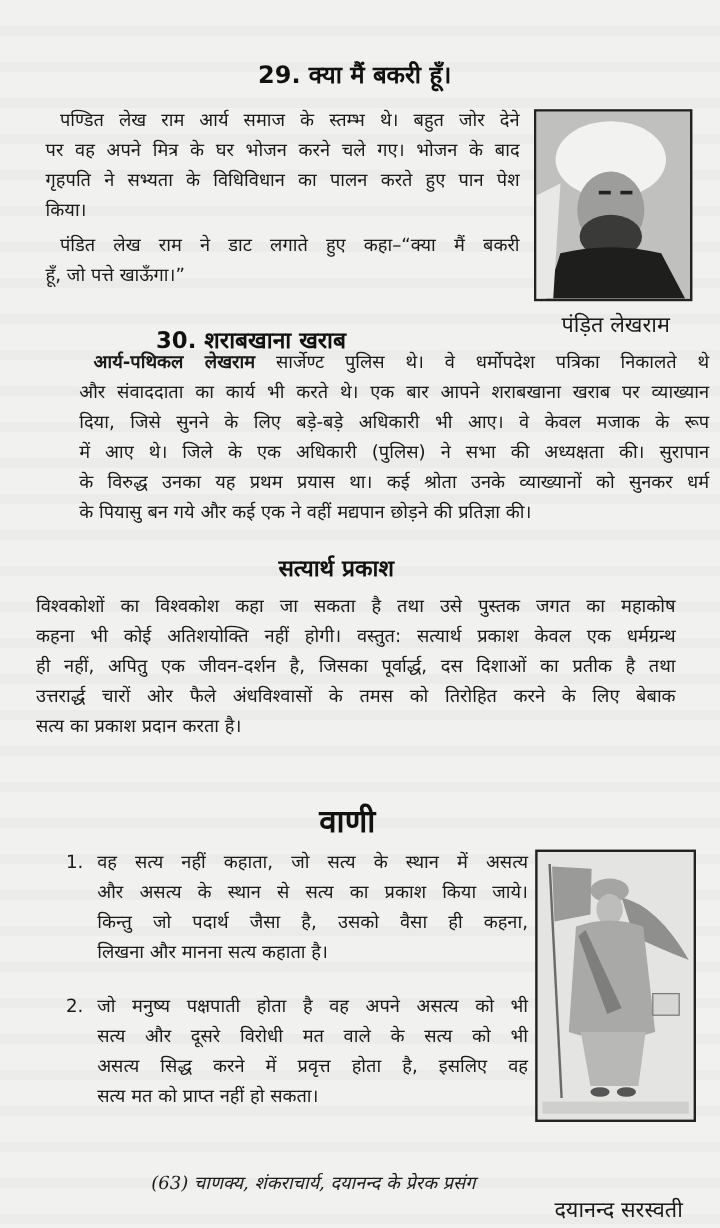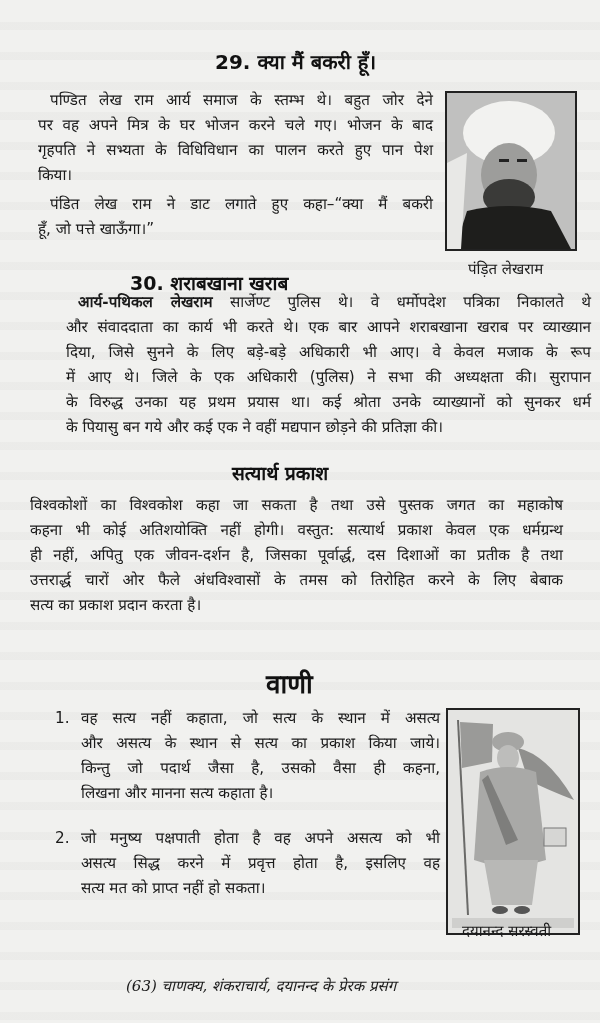--- a/index.html
+++ b/index.html
@@ -18,21 +18,21 @@
       pointer-events: none;
     }
     .h { position: absolute; font-weight: bold; color: #111; white-space: nowrap; }
     .p { position: absolute; font-size: 15.2px; line-height: 25px; text-align: justify; }
     .p .ln { display: block; white-space: nowrap; text-align-last: justify; }
     .p .ln.last { text-align-last: left; }
     .b { font-weight: bold; }
     .photo {
       position: absolute; border: 2px solid #222; background: #cfcfcd; overflow: hidden;
     }
-    .caption { position: absolute; font-size: 15px; text-align: center; white-space: nowrap; }
+    .caption { position: absolute; font-size: 18px; text-align: center; white-space: nowrap; }
     .footer { position: absolute; font-family: "DejaVu Serif", serif; font-style: italic; font-size: 15px; white-space: nowrap; }
     .num { display: inline-block; width: 26px; }
   </style>
 </head>
 <body>
 
 <div class="page">
   <div class="ghost"></div>
 
   <div class="h" style="left:215px; top:48px; font-size:20px;">29. क्या मैं बकरी हूँ।</div>
@@ -89,20 +89,21 @@
 
   <div class="p" style="left:55px; top:706px; width:385px;">
     <span class="ln"><span class="num">1.</span><span>वह सत्य नहीं कहाता, जो सत्य के स्थान में असत्य</span></span>
     <span class="ln" style="padding-left:26px">और असत्य के स्थान से सत्य का प्रकाश किया जाये।</span>
     <span class="ln" style="padding-left:26px">किन्तु जो पदार्थ जैसा है, उसको वैसा ही कहना,</span>
     <span class="ln last" style="padding-left:26px">लिखना और मानना सत्य कहाता है।</span>
   </div>
 
   <div class="p" style="left:55px; top:826px; width:385px;">
     <span class="ln"><span class="num">2.</span><span>जो मनुष्य पक्षपाती होता है वह अपने असत्य को भी</span></span>
+    <span class="ln" style="padding-left:26px">सत्य और दूसरे विरोधी मत वाले के सत्य को भी</span>
     <span class="ln" style="padding-left:26px">असत्य सिद्ध करने में प्रवृत्त होता है, इसलिए वह</span>
     <span class="ln last" style="padding-left:26px">सत्य मत को प्राप्त नहीं हो सकता।</span>
   </div>
 
   <div class="photo" style="left:446px; top:708px; width:130px; height:223px;">
     <svg width="130" height="223" viewBox="0 0 130 223">
       <rect width="130" height="223" fill="#e4e4e2"></rect>
       <line x1="10" y1="10" x2="20" y2="205" stroke="#6a6a68" stroke-width="2"></line>
       <path d="M12 12 L45 14 L44 52 L14 58 Z" fill="#9a9a98"></path>
       <path d="M70 38 Q100 45 126 90 Q100 80 80 70 Z" fill="#8f8f8d"></path>
@@ -110,16 +111,16 @@
       <ellipse cx="60" cy="48" rx="11" ry="13" fill="#bdbdbb"></ellipse>
       <path d="M32 62 Q60 52 88 62 L98 150 Q60 162 26 150 Z" fill="#a9a9a7"></path>
       <path d="M40 65 L70 130 L58 135 L34 70 Z" fill="#7e7e7c"></path>
       <rect x="96" y="118" width="22" height="18" fill="#d6d6d4" stroke="#777" stroke-width="1"></rect>
       <path d="M36 150 L90 150 L84 195 L44 195 Z" fill="#b8b8b6"></path>
       <ellipse cx="52" cy="200" rx="8" ry="4" fill="#555"></ellipse>
       <ellipse cx="74" cy="200" rx="8" ry="4" fill="#555"></ellipse>
       <rect x="4" y="208" width="122" height="10" fill="#cfcfcd"></rect>
     </svg>
   </div>
-  <div class="caption" style="left:462px; top:920px;">दयानन्द सरस्वती</div>
+  <div class="caption" style="left:462px; top:995px;">दयानन्द सरस्वती</div>
 
   <div class="footer" style="left:126px; top:975px;">(63) चाणक्य, शंकराचार्य, दयानन्द के प्रेरक प्रसंग</div>
 </div>
 
 </body></html>

